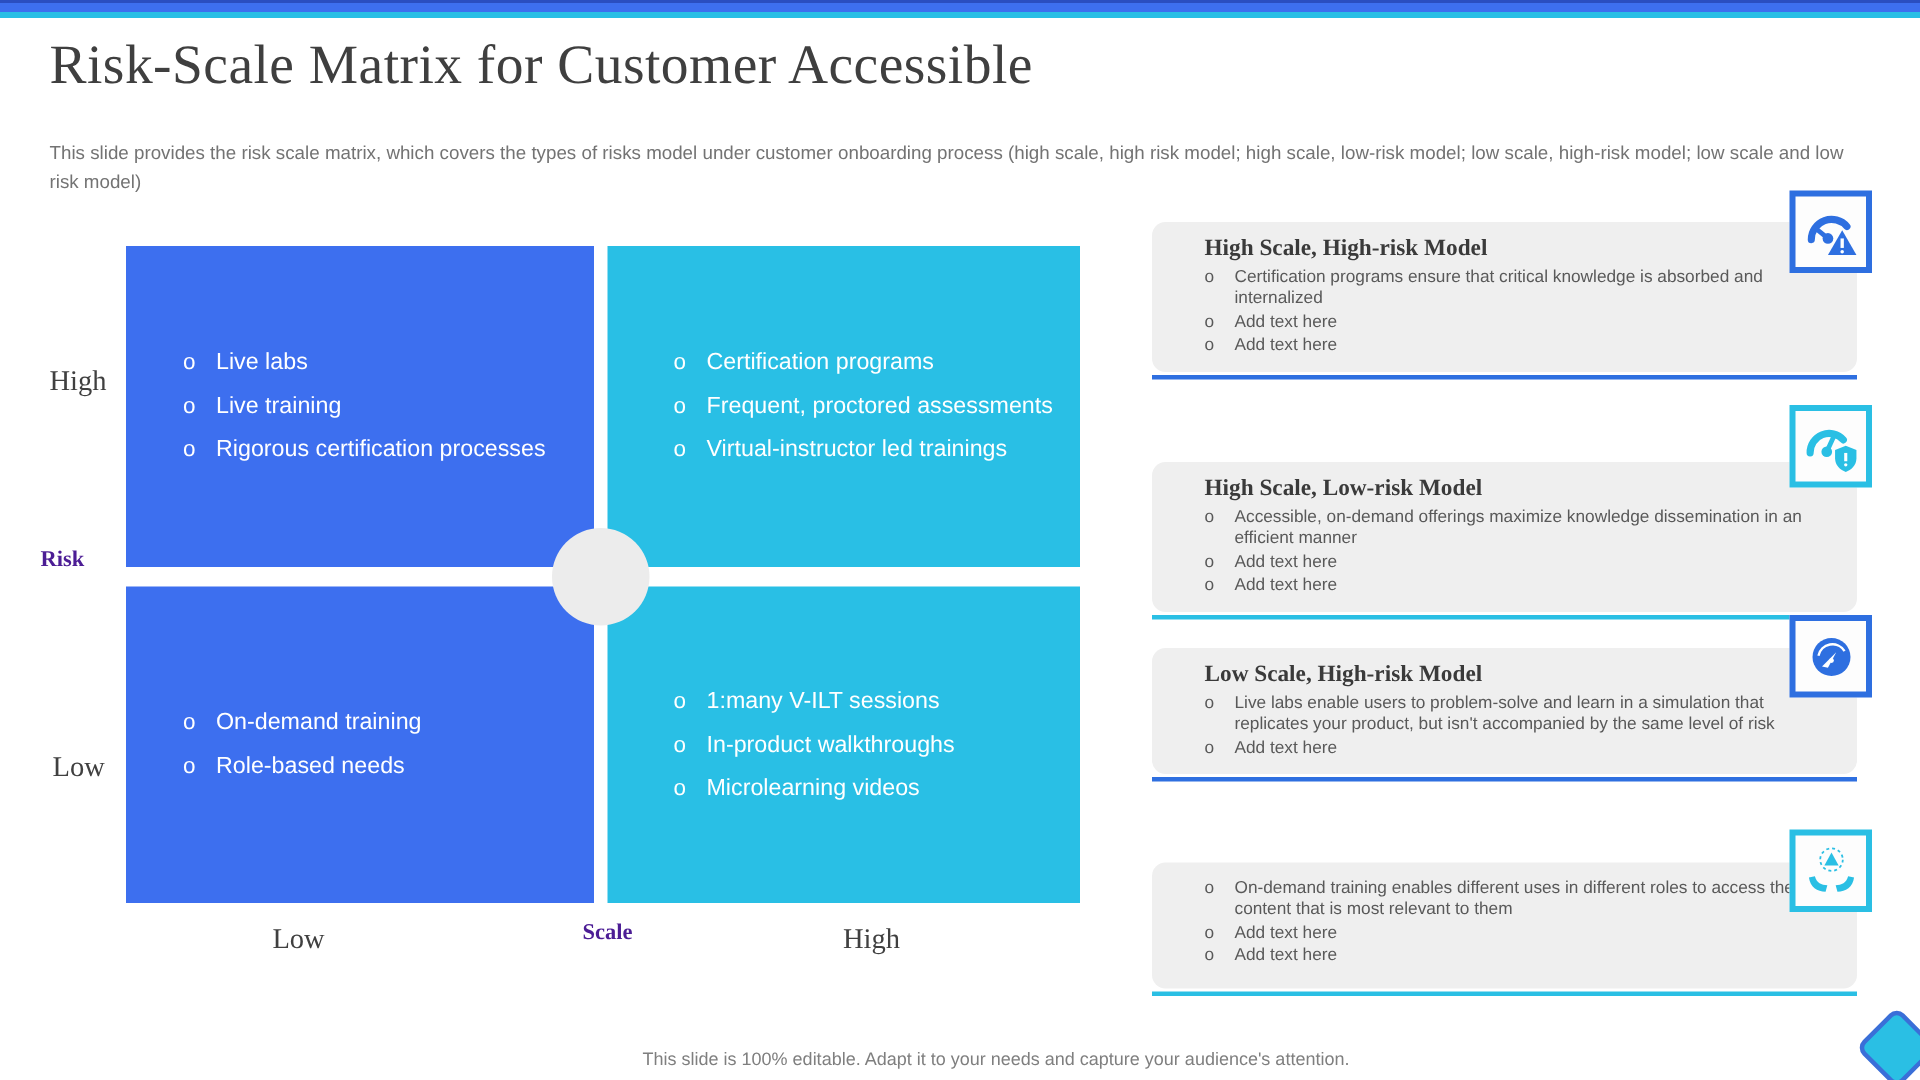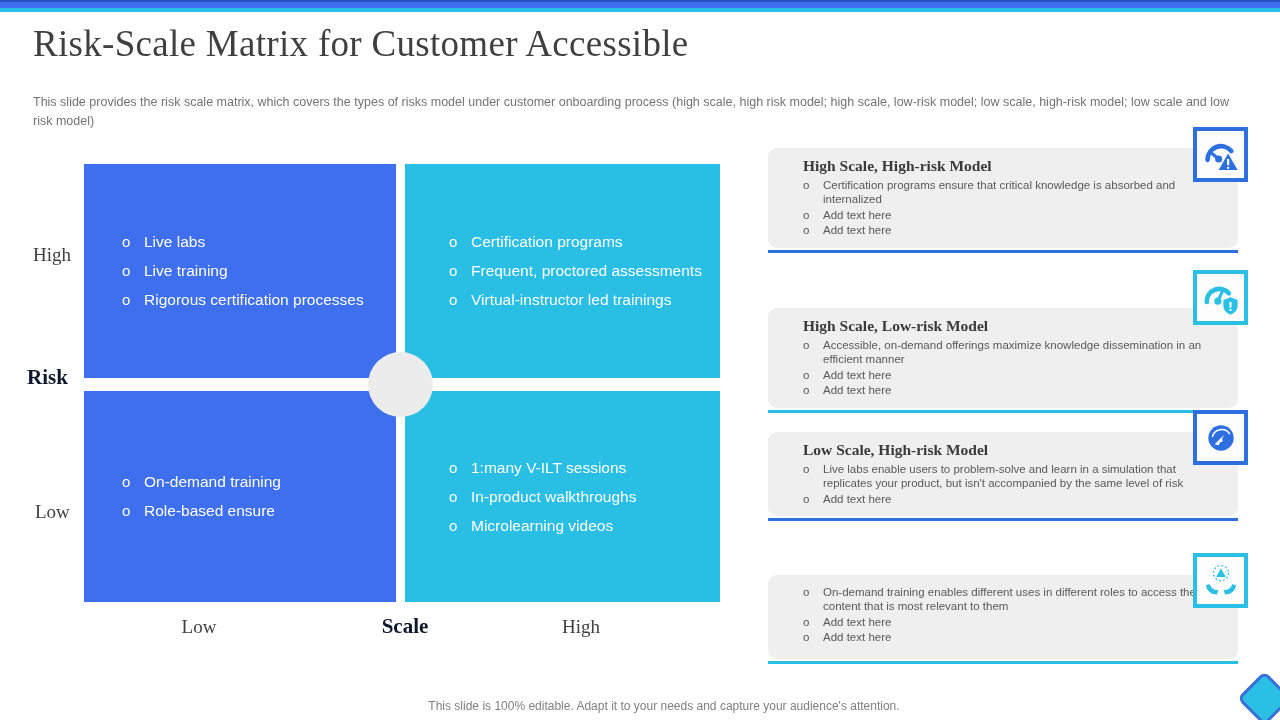--- a/index.html
+++ b/index.html
@@ -25,21 +25,21 @@
   .q-br{left:405px;top:391px;width:315px;height:211px;background:#29BFE5;}
   .quad ul{list-style:none;margin:0;padding:0 10px 0 38px;}
   .q-tr ul,.q-br ul{padding-left:44px;}
   .quad li{color:#fff;font-size:15.5px;line-height:1.42;margin:7px 0;display:flex;}
   .quad li .b{flex:0 0 22px;font-size:15px;}
   .center-circle{position:absolute;left:368px;top:352px;width:65px;height:65px;
                  border-radius:50%;background:#ECECEC;z-index:2;}
 
   
   .axis{position:absolute;font-family:"Liberation Serif",serif;color:#404040;font-size:19px;}
-  .axis.bold{font-weight:bold;font-size:21px;color:#0f172a;}
+  .axis.bold{font-weight:bold;font-size:15px;color:#4c1d95;}
   #y-high{left:33px;top:244px;}
   #y-risk{left:27px;top:365px;}
   #y-low{left:35px;top:501px;}
   #x-low{left:199px;top:616px;transform:translateX(-50%);}
   #x-scale{left:405px;top:614px;transform:translateX(-50%);}
   #x-high{left:581px;top:616px;transform:translateX(-50%);}
 
   
   .panel{position:absolute;left:768px;width:470px;}
   #panel-0{top:148px;} #panel-1{top:308px;} #panel-2{top:432px;} #panel-3{top:575px;}
@@ -112,21 +112,21 @@
     </ul>
   </div>
   <div class="quad q-bl">
     <ul>
       <li>
           <span class="b">o</span>
           <span>On-demand training</span>
         </li>
       <li>
           <span class="b">o</span>
-          <span>Role-based ensure</span>
+          <span>Role-based needs</span>
         </li>
     </ul>
   </div>
   <div class="quad q-br">
     <ul>
       <li>
           <span class="b">o</span>
           <span>1:many V-ILT sessions</span>
         </li>
       <li>

